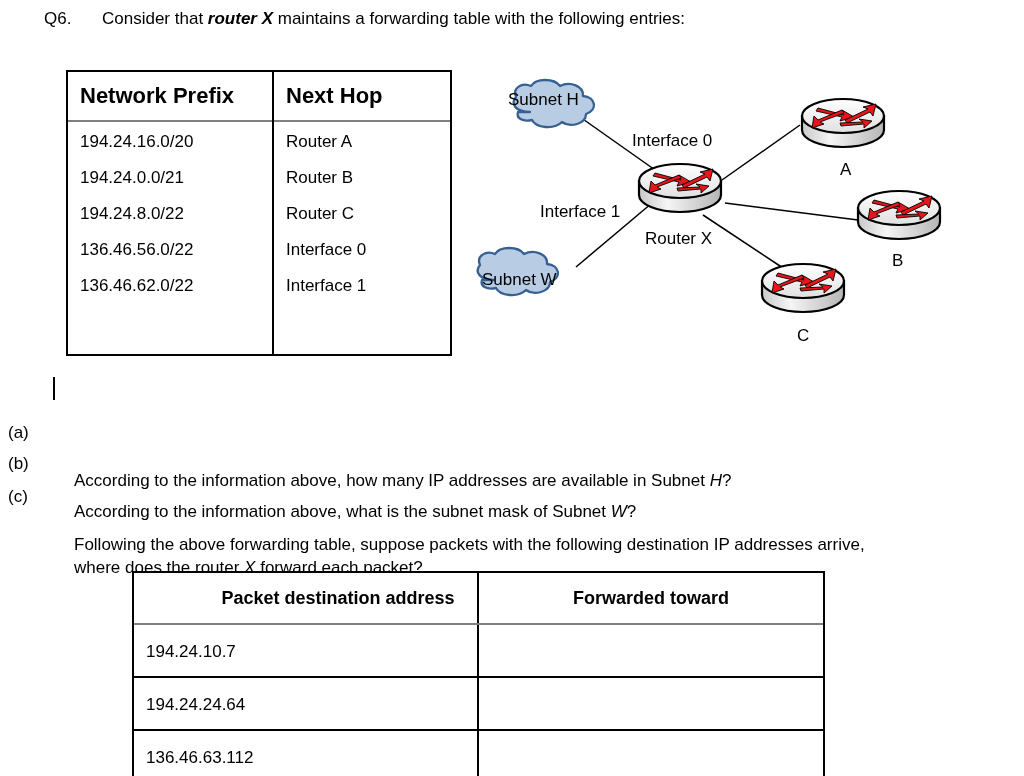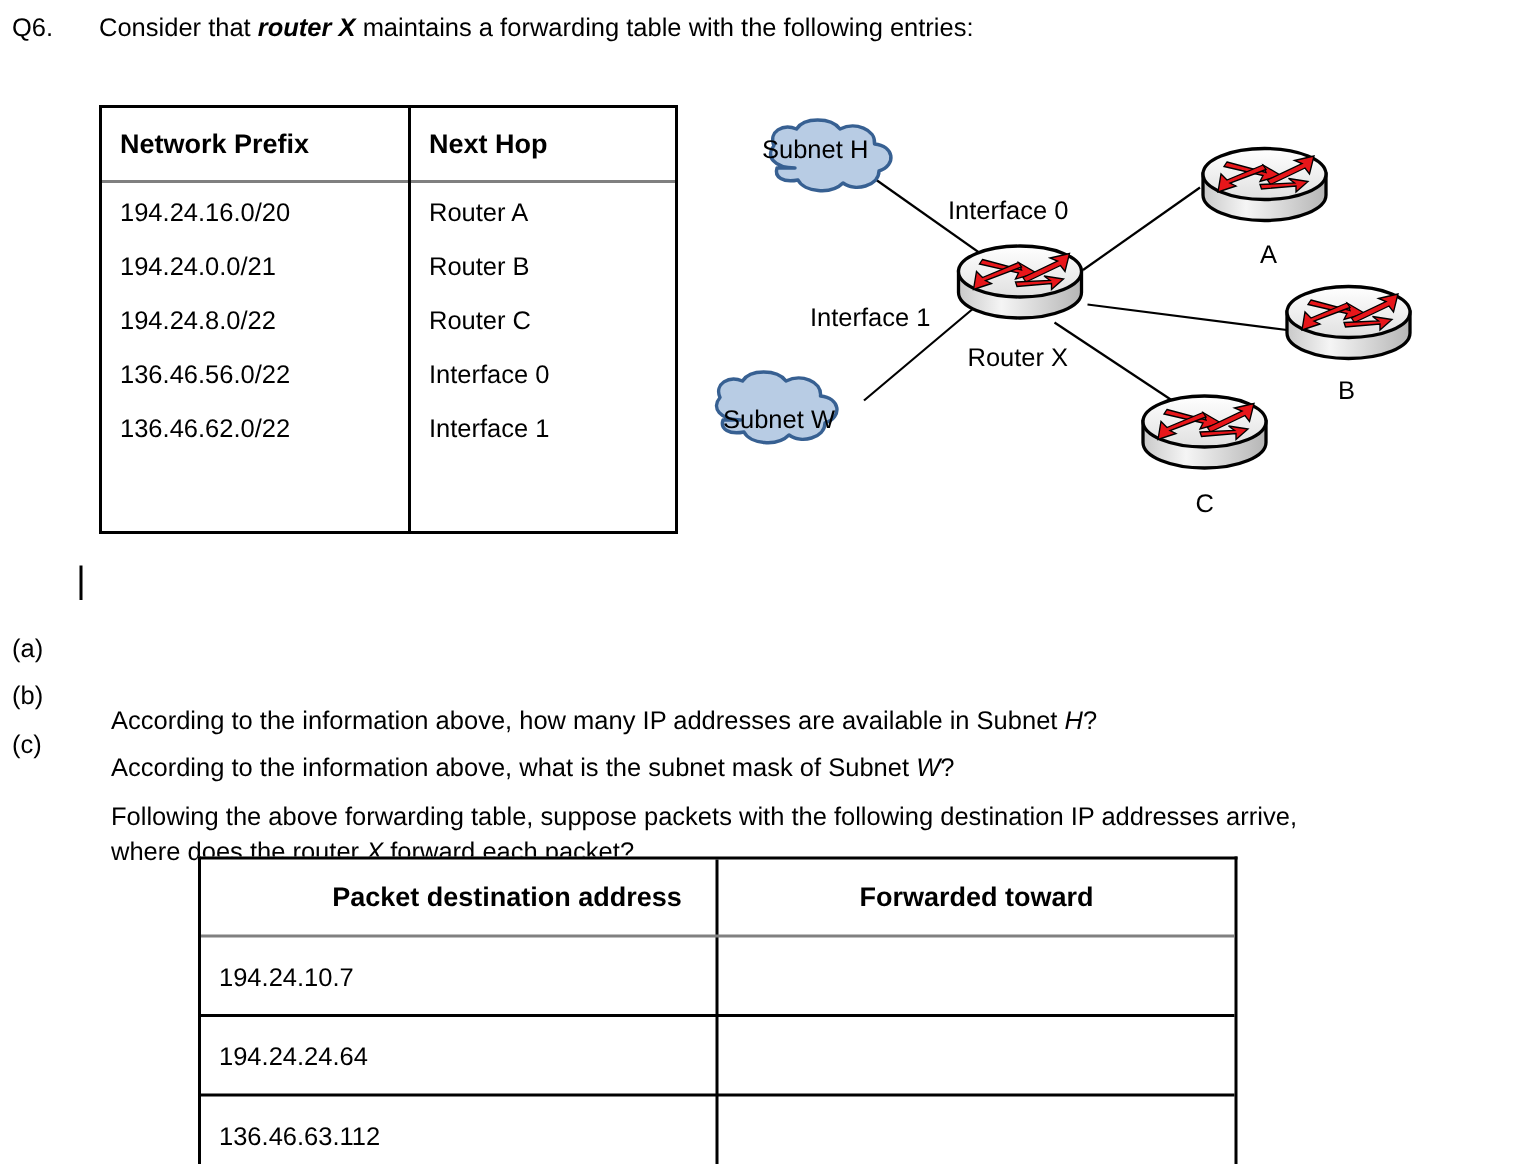--- a/index.html
+++ b/index.html
@@ -22,20 +22,21 @@
     position: absolute;
     left: 8px;
     top: 8px;
     font-size: 17px;
     line-height: 22px;
     white-space: nowrap;
   }
   #q-stem .qnum {
     display: inline-block;
     width: 58px;
+    margin-left: 36px;
   }
   .bi { font-weight: bold; font-style: italic; }
   .it { font-style: italic; }
 
   
   #fwd-table {
     position: absolute;
     left: 66px;
     top: 70px;
     width: 386px;
@@ -58,21 +59,21 @@
     right: 0;
     top: 48px;
     height: 2px;
     background: #808080;
   }
   #fwd-table .hdr-cell {
     position: absolute;
     top: 0;
     height: 48px;
     line-height: 48px;
-    font-size: 18px;
+    font-size: 22px;
     font-weight: bold;
   }
   #fwd-table .hdr-c0 { left: 12px; }
   #fwd-table .hdr-c1 { left: 218px; }
   #fwd-table .body-col {
     position: absolute;
     top: 52px;
     font-size: 17px;
     line-height: 36px;
   }

